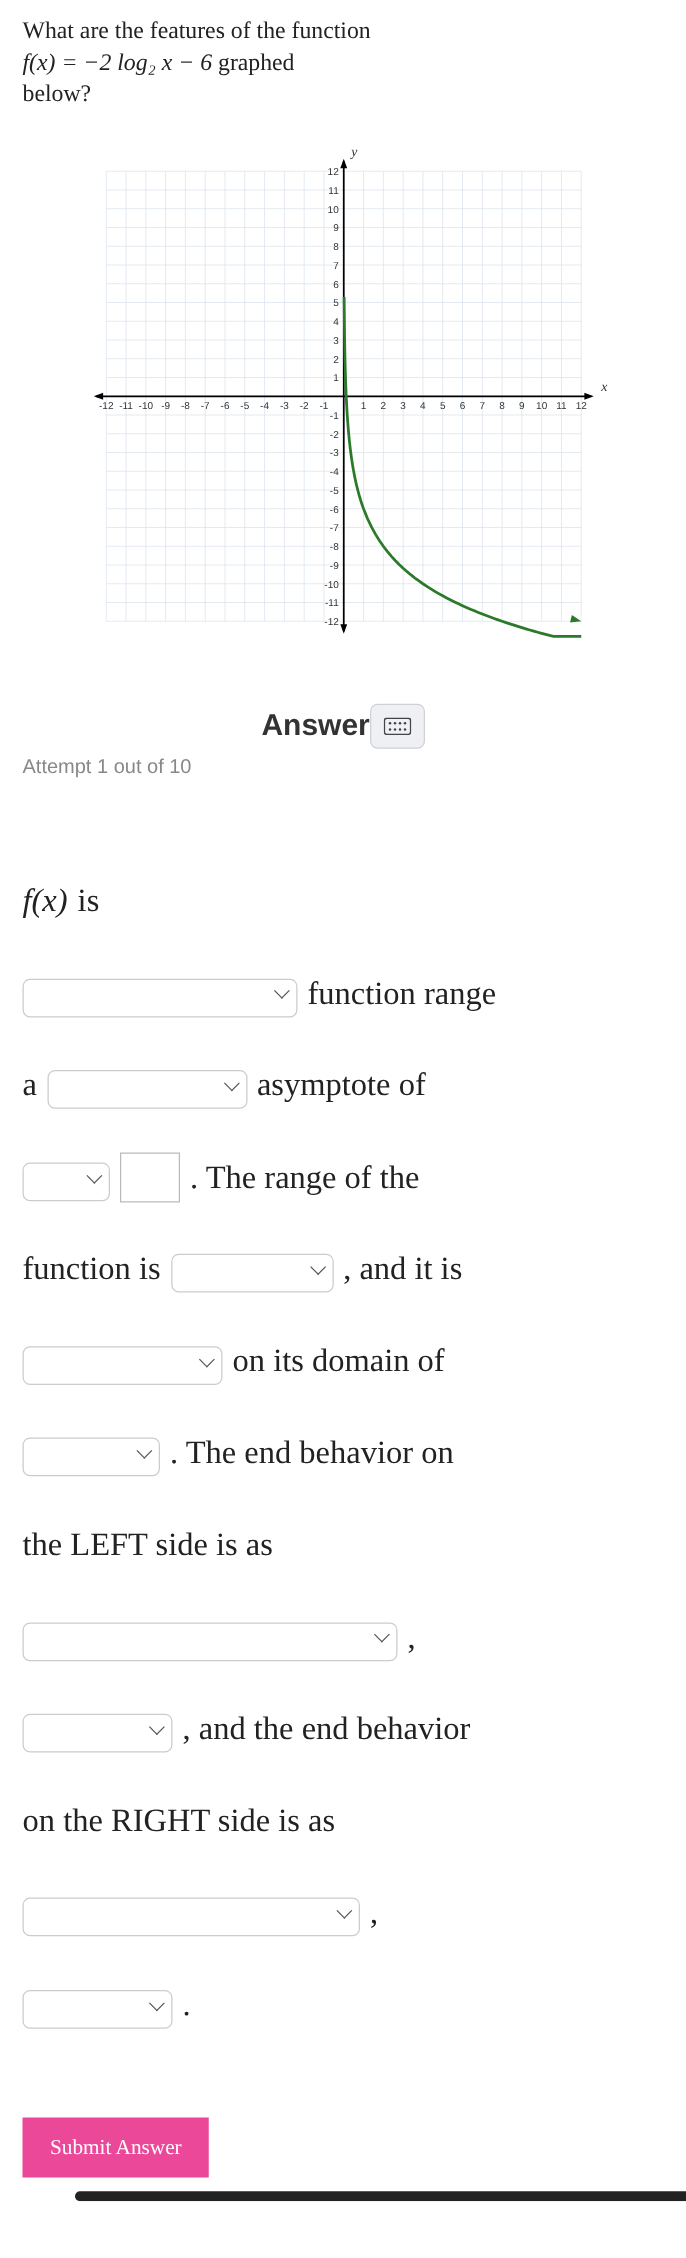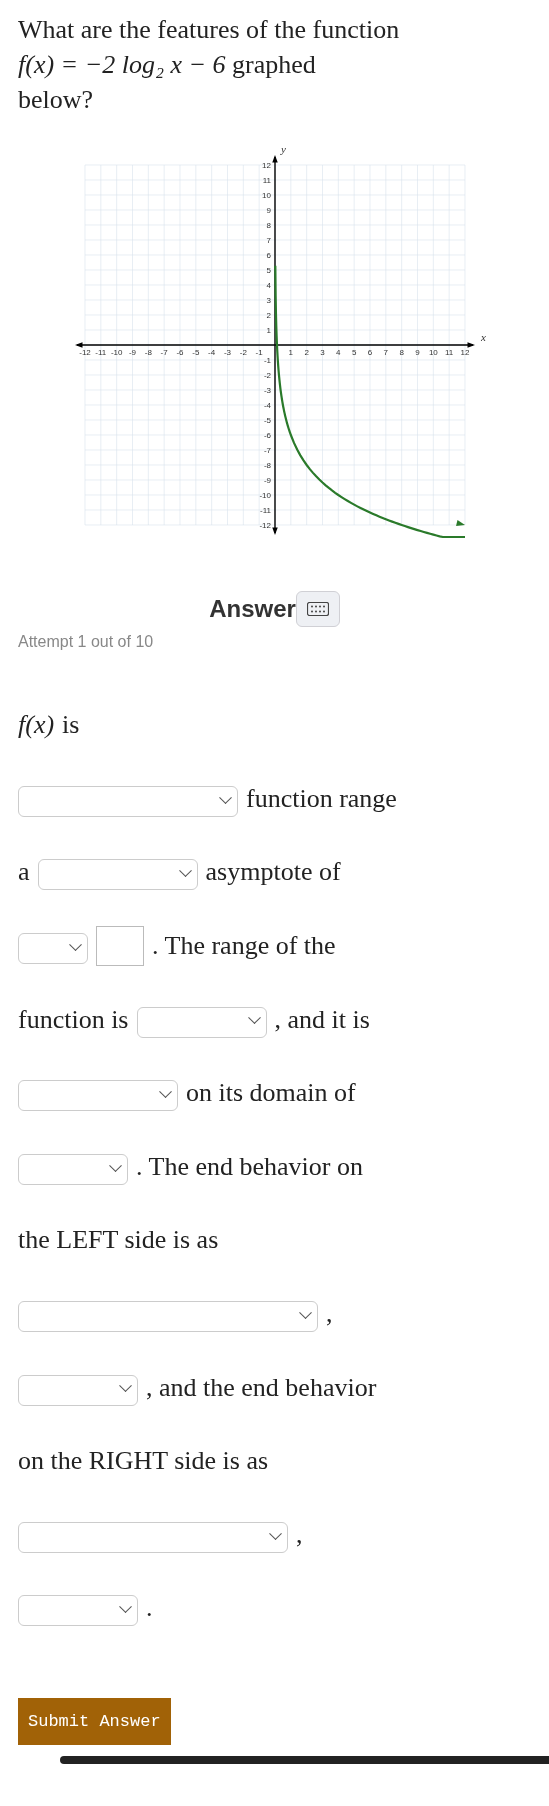--- a/index.html
+++ b/index.html
@@ -1,32 +1,32 @@
 <!DOCTYPE html>
 <html><head>
 <meta charset="utf-8">
 <style>
   * { box-sizing: border-box; margin: 0; padding: 0; }
   body { font-family: Georgia, 'Times New Roman', serif; background: #fff; color: #222; width: 549px; }
   .container { padding: 12px 18px; }
-  .question { font-size: 26px; line-height: 1.35; margin-bottom: 16px; }
+  .question { font-size: 19px; line-height: 1.35; margin-bottom: 16px; }
   .math { font-family: 'Times New Roman', serif; font-style: italic; }
   .chart-wrap { display: flex; justify-content: center; margin: 18px 0 36px 0; }
   .chart { background: #fff; }
   .answer-row { display: flex; align-items: center; justify-content: center; margin-bottom: 6px; }
   .answer-title { font-size: 24px; font-weight: 600; font-family: -apple-system, Helvetica, Arial, sans-serif; color: #333; }
   .keypad-btn { width: 44px; height: 36px; border: 1px solid #d0d0d5; border-radius: 6px; background: #eef0f4; display: flex; align-items: center; justify-content: center; cursor: pointer; }
-  .attempt { font-size: 16px; color: #888; font-family: -apple-system, Helvetica, Arial, sans-serif; margin-bottom: 40px; }
+  .attempt { font-size: 16px; color: #888; font-family: -apple-system, Helvetica, Arial, sans-serif; margin-bottom: 64px; }
   .fill-text { font-size: 26px; line-height: 2.6; }
   .fill-text .row { display: flex; align-items: center; flex-wrap: wrap; gap: 8px 8px; margin-bottom: 6px; }
   select.blank { font-size: 16px; padding: 6px 26px 6px 8px; border: 1px solid #ccc; border-radius: 6px; background: #fff; appearance: none; position: relative; font-family: Arial, sans-serif; color: #333; }
   .sel-wrap { position: relative; display: inline-block; }
   .sel-wrap::after { content: ''; position: absolute; right: 8px; top: 50%; width: 8px; height: 8px; border-right: 1.5px solid #555; border-bottom: 1.5px solid #555; transform: translateY(-65%) rotate(45deg); pointer-events: none; }
   .num-box { width: 48px; height: 40px; border: 1px solid #bbb; background: #fff; display: inline-block; vertical-align: middle; font-size: 18px; text-align: center; }
-  .submit-btn { background: #a16207; color: #fff; font-size: 17px; padding: 14px 10px; border: none; cursor: pointer; font-family: Liberation Mono, monospace; margin-top: 50px; }
+  .submit-btn { background: #ec4899; color: #fff; font-size: 17px; padding: 14px 22px; border: none; cursor: pointer; font-family: Liberation Serif, serif; margin-top: 50px; }
   .bottom-bar { height: 8px; background: #222; margin-top: -1px; margin-left: 60px; border-radius: 4px 0 0 4px; }
 </style>
 </head>
 <body>
 
 <div class="container">
   <div class="question">
     <span>What are the features of the function</span><br>
     <span class="math"><span>f(x) = </span></span><span class="math">−2 log₂ x − 6</span><span> graphed</span><br>
     <span>below?</span>

